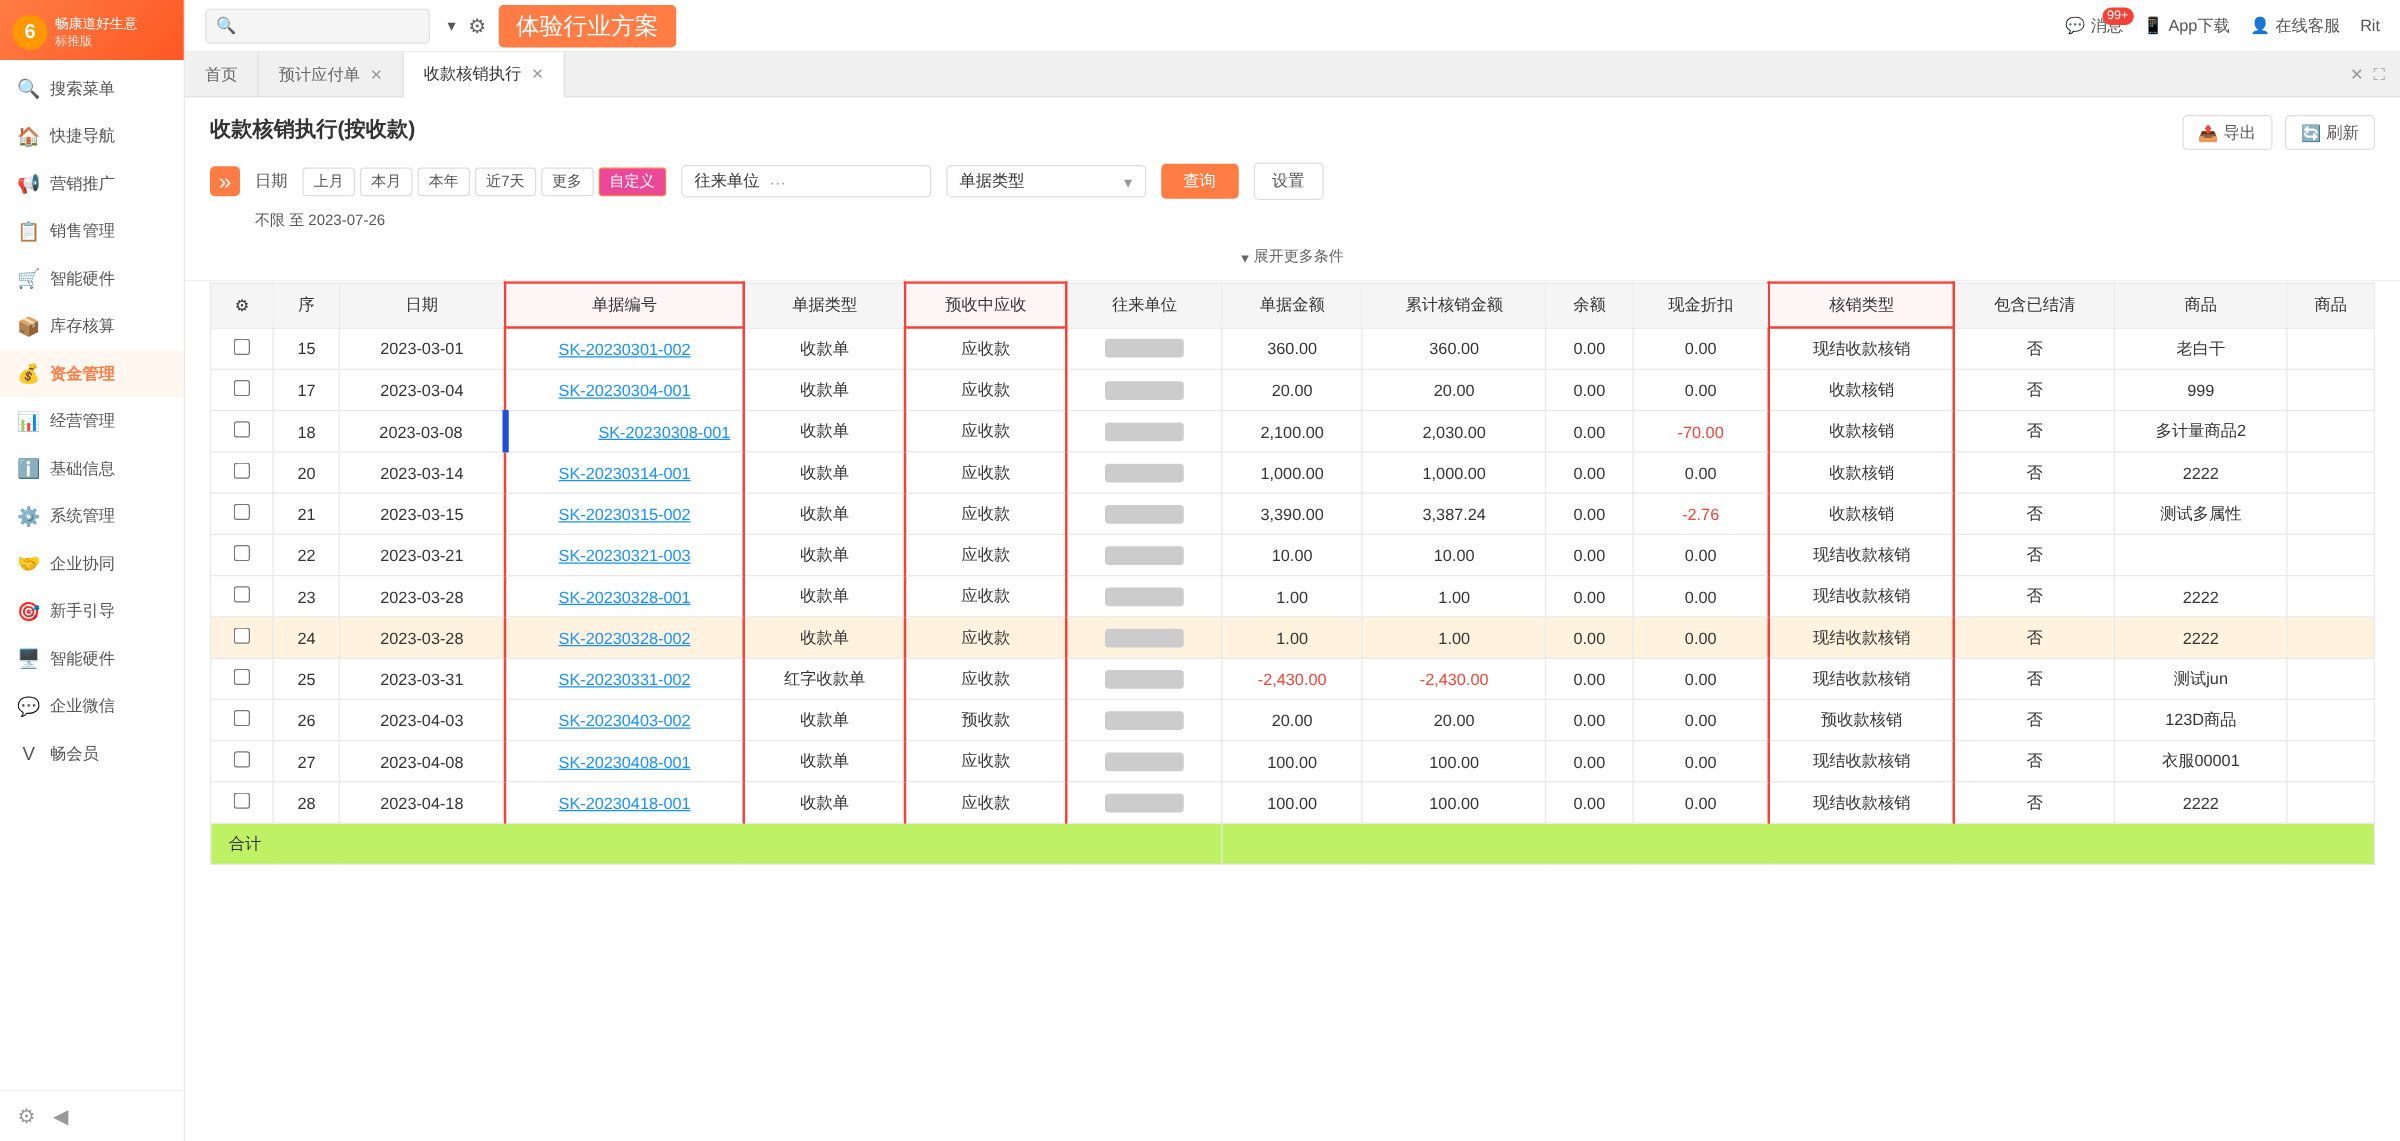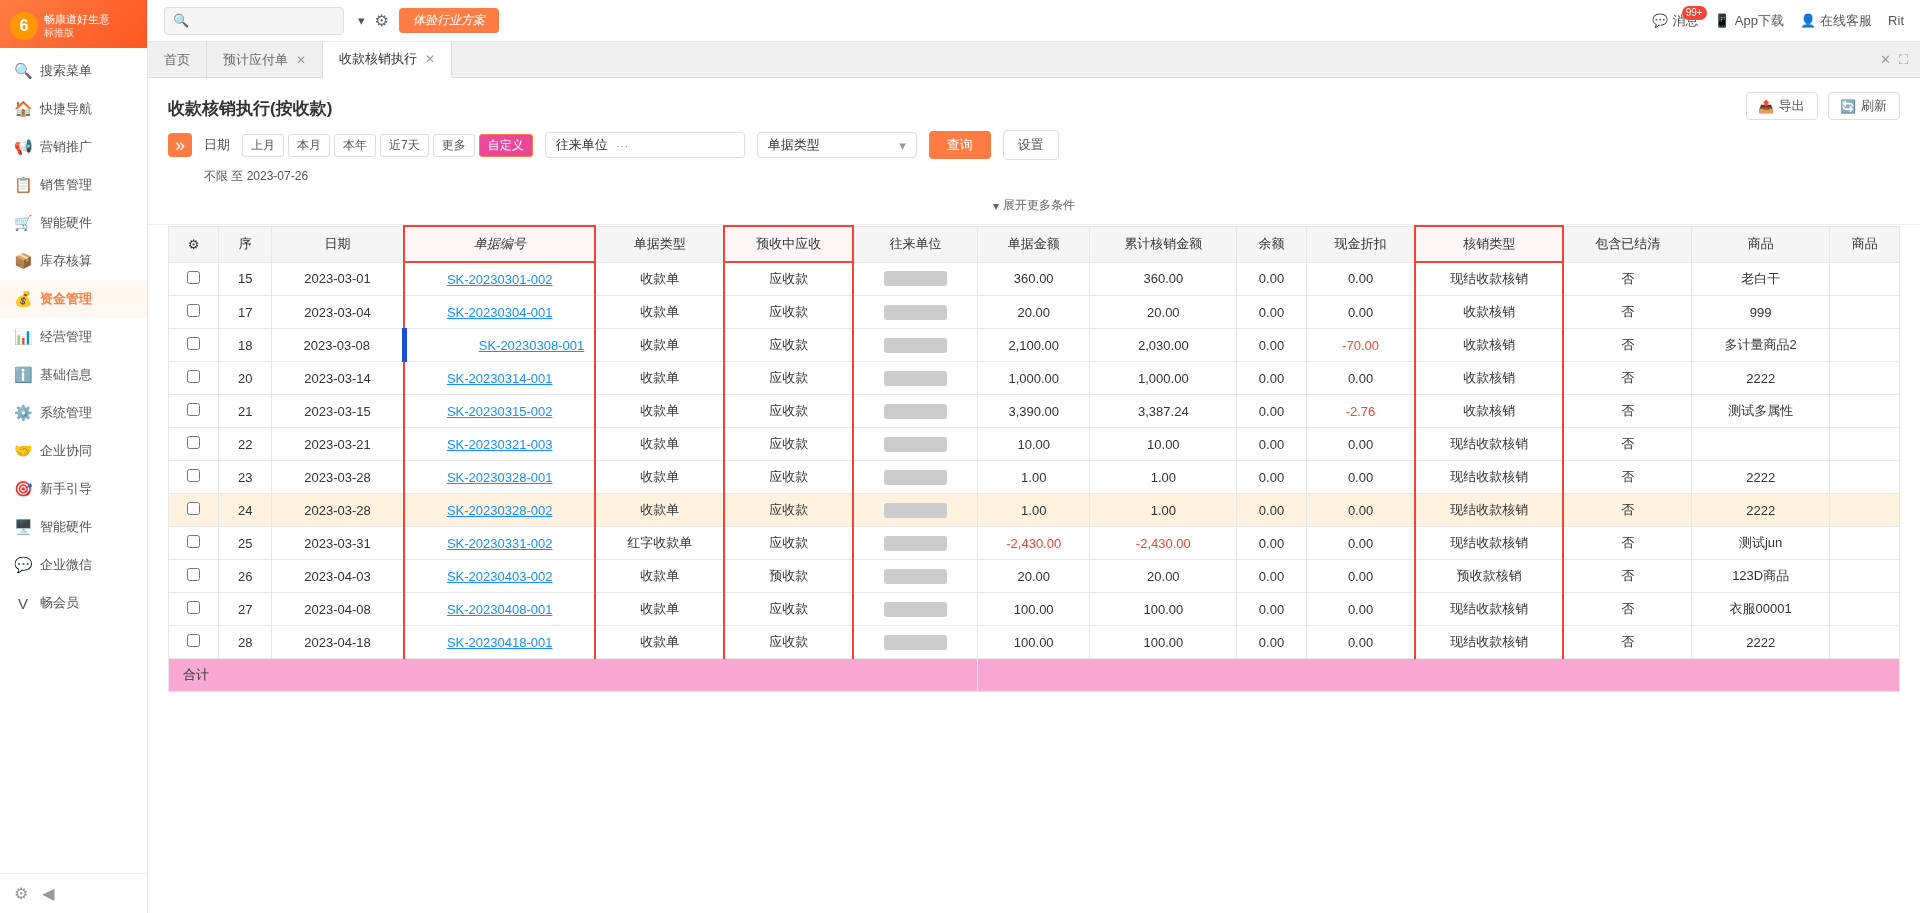--- a/index.html
+++ b/index.html
@@ -63,21 +63,21 @@
     .topbar-search-box {
       width: 180px; height: 28px;
       background: #f5f5f5; border: 1px solid #e0e0e0; border-radius: 4px;
       display: flex; align-items: center; padding: 0 8px; gap: 4px; color: #999;
     }
     .topbar-dropdown { display: flex; align-items: center; gap: 4px; cursor: pointer; color: #555; }
     .topbar-gear { cursor: pointer; color: #666; font-size: 16px; }
     .topbar-solution {
       background: #ff7d45; color: #fff;
       border: none; border-radius: 4px;
-      padding: 4px 14px; cursor: pointer; font-size: 12px; font-style: italic;
+      padding: 4px 14px; cursor: pointer; font-size: 19px;
     }
     .topbar-right { display: flex; align-items: center; gap: 16px; color: #555; }
     .topbar-badge { position: relative; cursor: pointer; }
     .badge-num {
       position: absolute; top: -6px; right: -8px;
       background: #f44336; color: #fff; border-radius: 8px;
       font-size: 10px; padding: 1px 4px; line-height: 1.2;
     }
     .topbar-icon-btn { display: flex; align-items: center; gap: 4px; cursor: pointer; color: #555; }
 
@@ -99,21 +99,21 @@
     .tab-home { font-weight: 500; }
     .tab-close { font-size: 12px; color: #999; margin-left: 2px; }
     .tabbar-right { margin-left: auto; display: flex; align-items: center; gap: 8px; padding: 0 12px; color: #999; }
 
     
     .content { flex: 1; overflow: hidden; display: flex; flex-direction: column; padding: 0; background: #fff; }
 
     
     .page-header {
       padding: 14px 20px 0;
-      display: flex; align-items: flex-end; justify-content: space-between;
+      display: flex; align-items: flex-start; justify-content: space-between;
     }
     .page-title { font-size: 17px; font-weight: bold; color: #333; }
     .page-header-actions { display: flex; gap: 10px; }
     .btn-export, .btn-refresh {
       display: flex; align-items: center; gap: 4px;
       padding: 4px 12px; border: 1px solid #ddd; border-radius: 4px;
       cursor: pointer; font-size: 13px; background: #fff; color: #555;
     }
 
     
@@ -167,21 +167,21 @@
       padding: 8px 10px; text-align: center; color: #333;
       font-weight: 500; white-space: nowrap; position: sticky; top: 0; z-index: 1;
     }
     tbody td {
       border: 1px solid #e8e8e8; padding: 7px 10px;
       text-align: center; color: #333; white-space: nowrap;
     }
     tbody tr.highlighted { background: #fff3e0; }
     .link-cell { color: #1890ff; cursor: pointer; text-decoration: underline; }
     .negative { color: #f44336; }
-    .total-row td { background: #f9a8d4; font-weight: 500; }
+    .total-row td { background: #bef264; font-weight: 500; }
   </style>
 </head>
 <body>
 
 <div class="sidebar">
   <div class="sidebar-logo">
     <div class="sidebar-logo-icon">6</div>
     <div>
       <div class="sidebar-logo-text">畅康道好生意</div>
       <div class="sidebar-logo-sub">标推版</div>
@@ -361,21 +361,21 @@
       </div>
     </div>
 
     <div class="table-container">
       <table>
         <thead>
           <tr>
             <th>⚙</th>
             <th>序</th>
             <th>日期</th>
-            <th style="border: 2px solid #f44336; background: rgba(244,67,54,0.05); font-style: italic;">单据编号</th>
+            <th style="border: 2px solid #f44336; background: rgba(244,67,54,0.05);">单据编号</th>
             <th>单据类型</th>
             <th style="border: 2px solid #f44336; background: rgba(244,67,54,0.05);">预收中应收</th>
             <th>往来单位</th>
             <th>单据金额</th>
             <th>累计核销金额</th>
             <th>余额</th>
             <th>现金折扣</th>
             <th style="border: 2px solid #f44336; background: rgba(244,67,54,0.05);">核销类型</th>
             <th>包含已结清</th>
             <th>商品</th>

